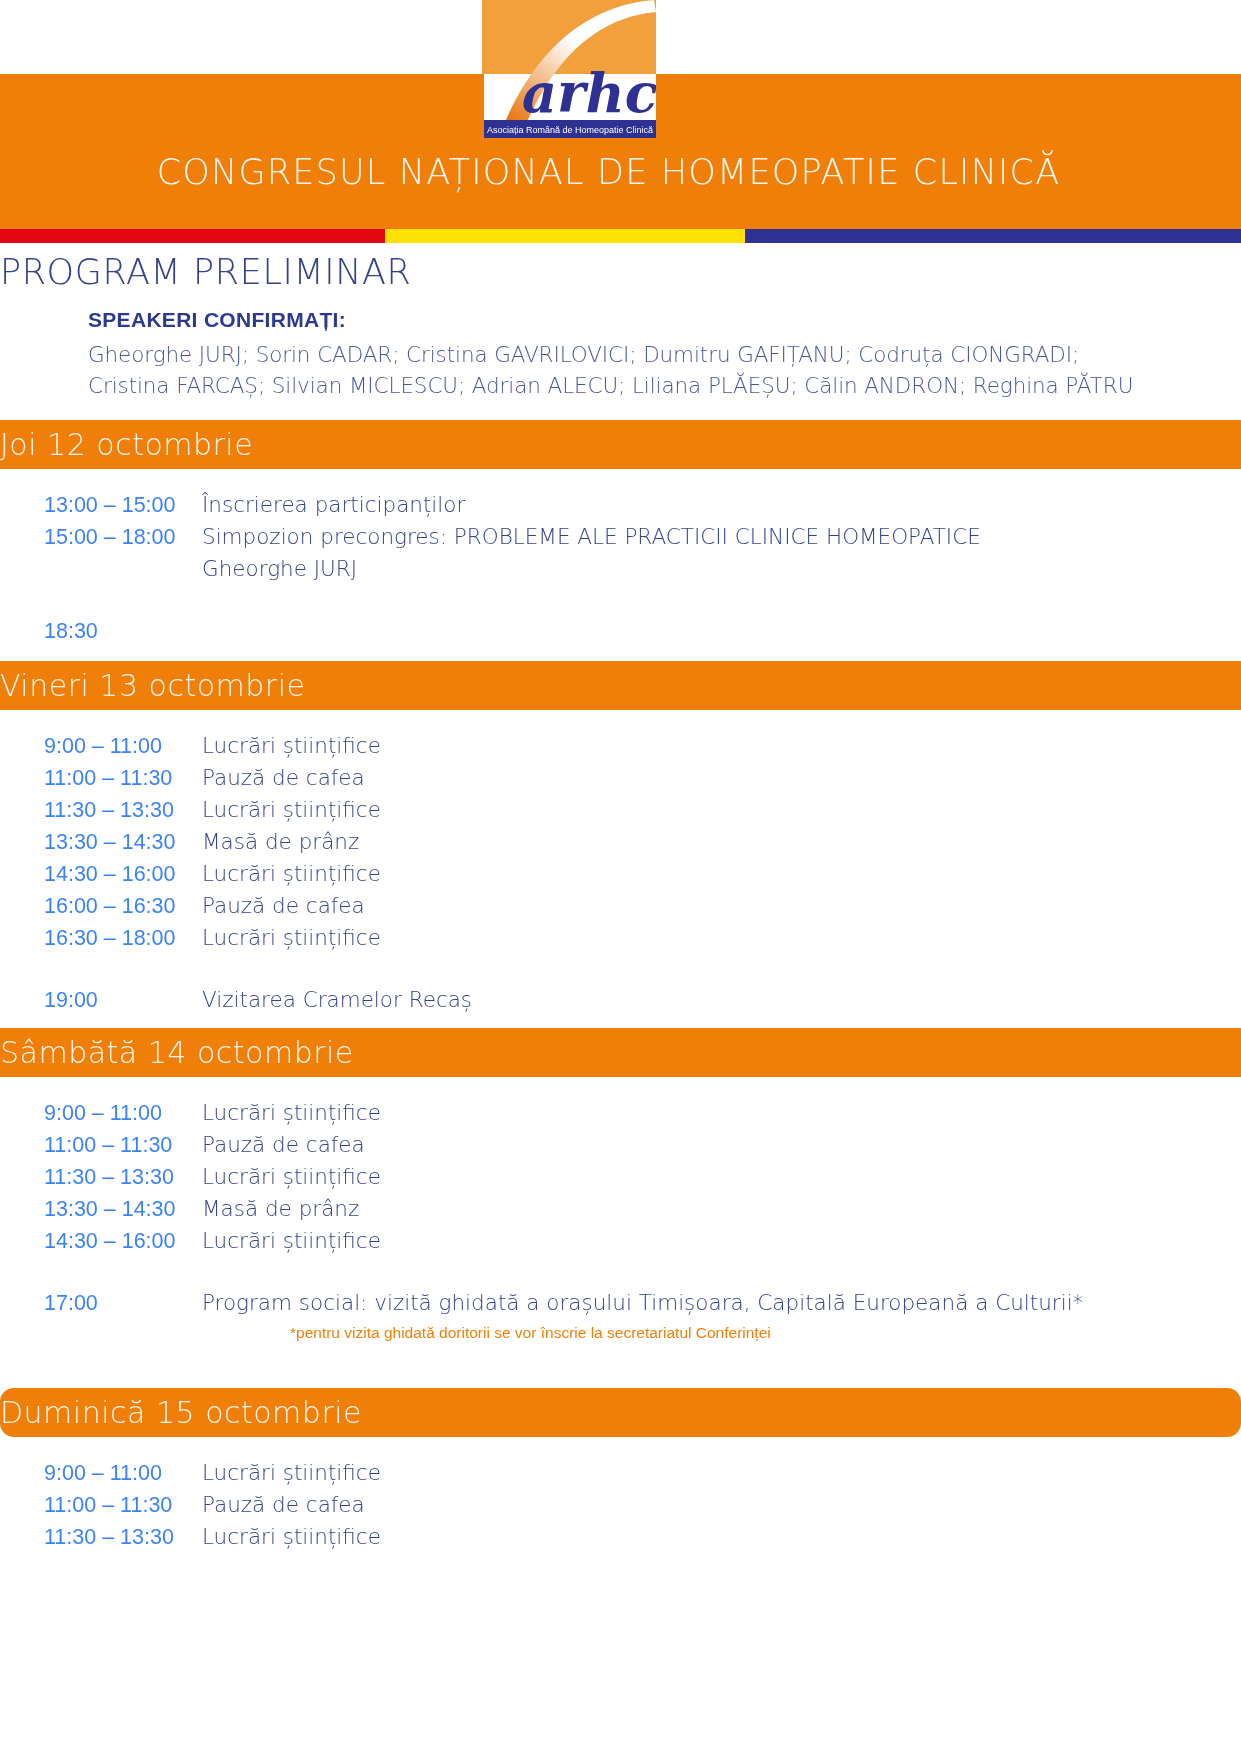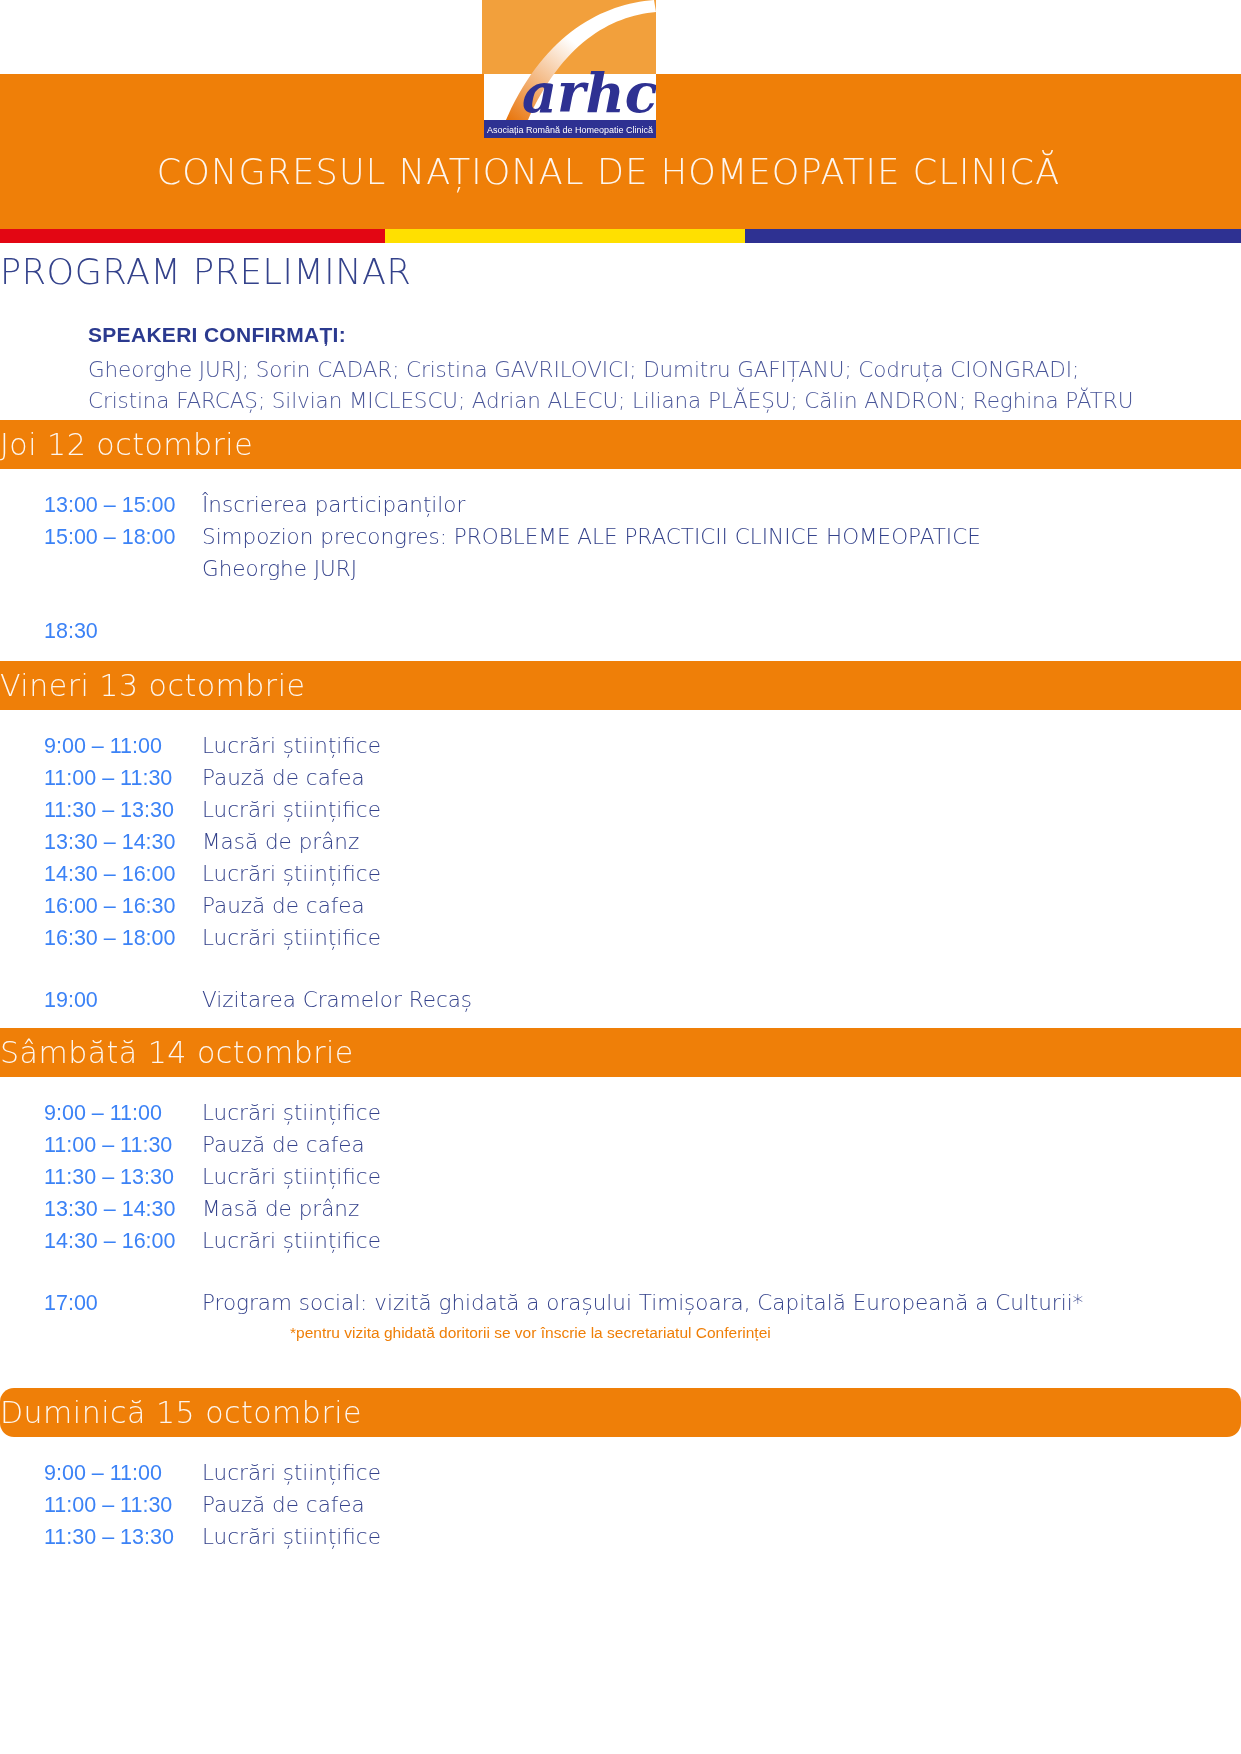--- a/index.html
+++ b/index.html
@@ -74,21 +74,20 @@
     font-weight: 300;
     font-size: 35px;
     letter-spacing: 0.6px;
   }
 
   
   .speakers {
     position: absolute;
     left: 88px; top: 308px;
     width: 1070px;
-    margin-top: 15px;
   }
   .speakers-label {
     color: #2b3a8f;
     font-family: "Liberation Sans", sans-serif;
     font-weight: bold;
     font-size: 21px;
     letter-spacing: 0.3px;
     margin-bottom: 7px;
   }
   .speaker-line {

